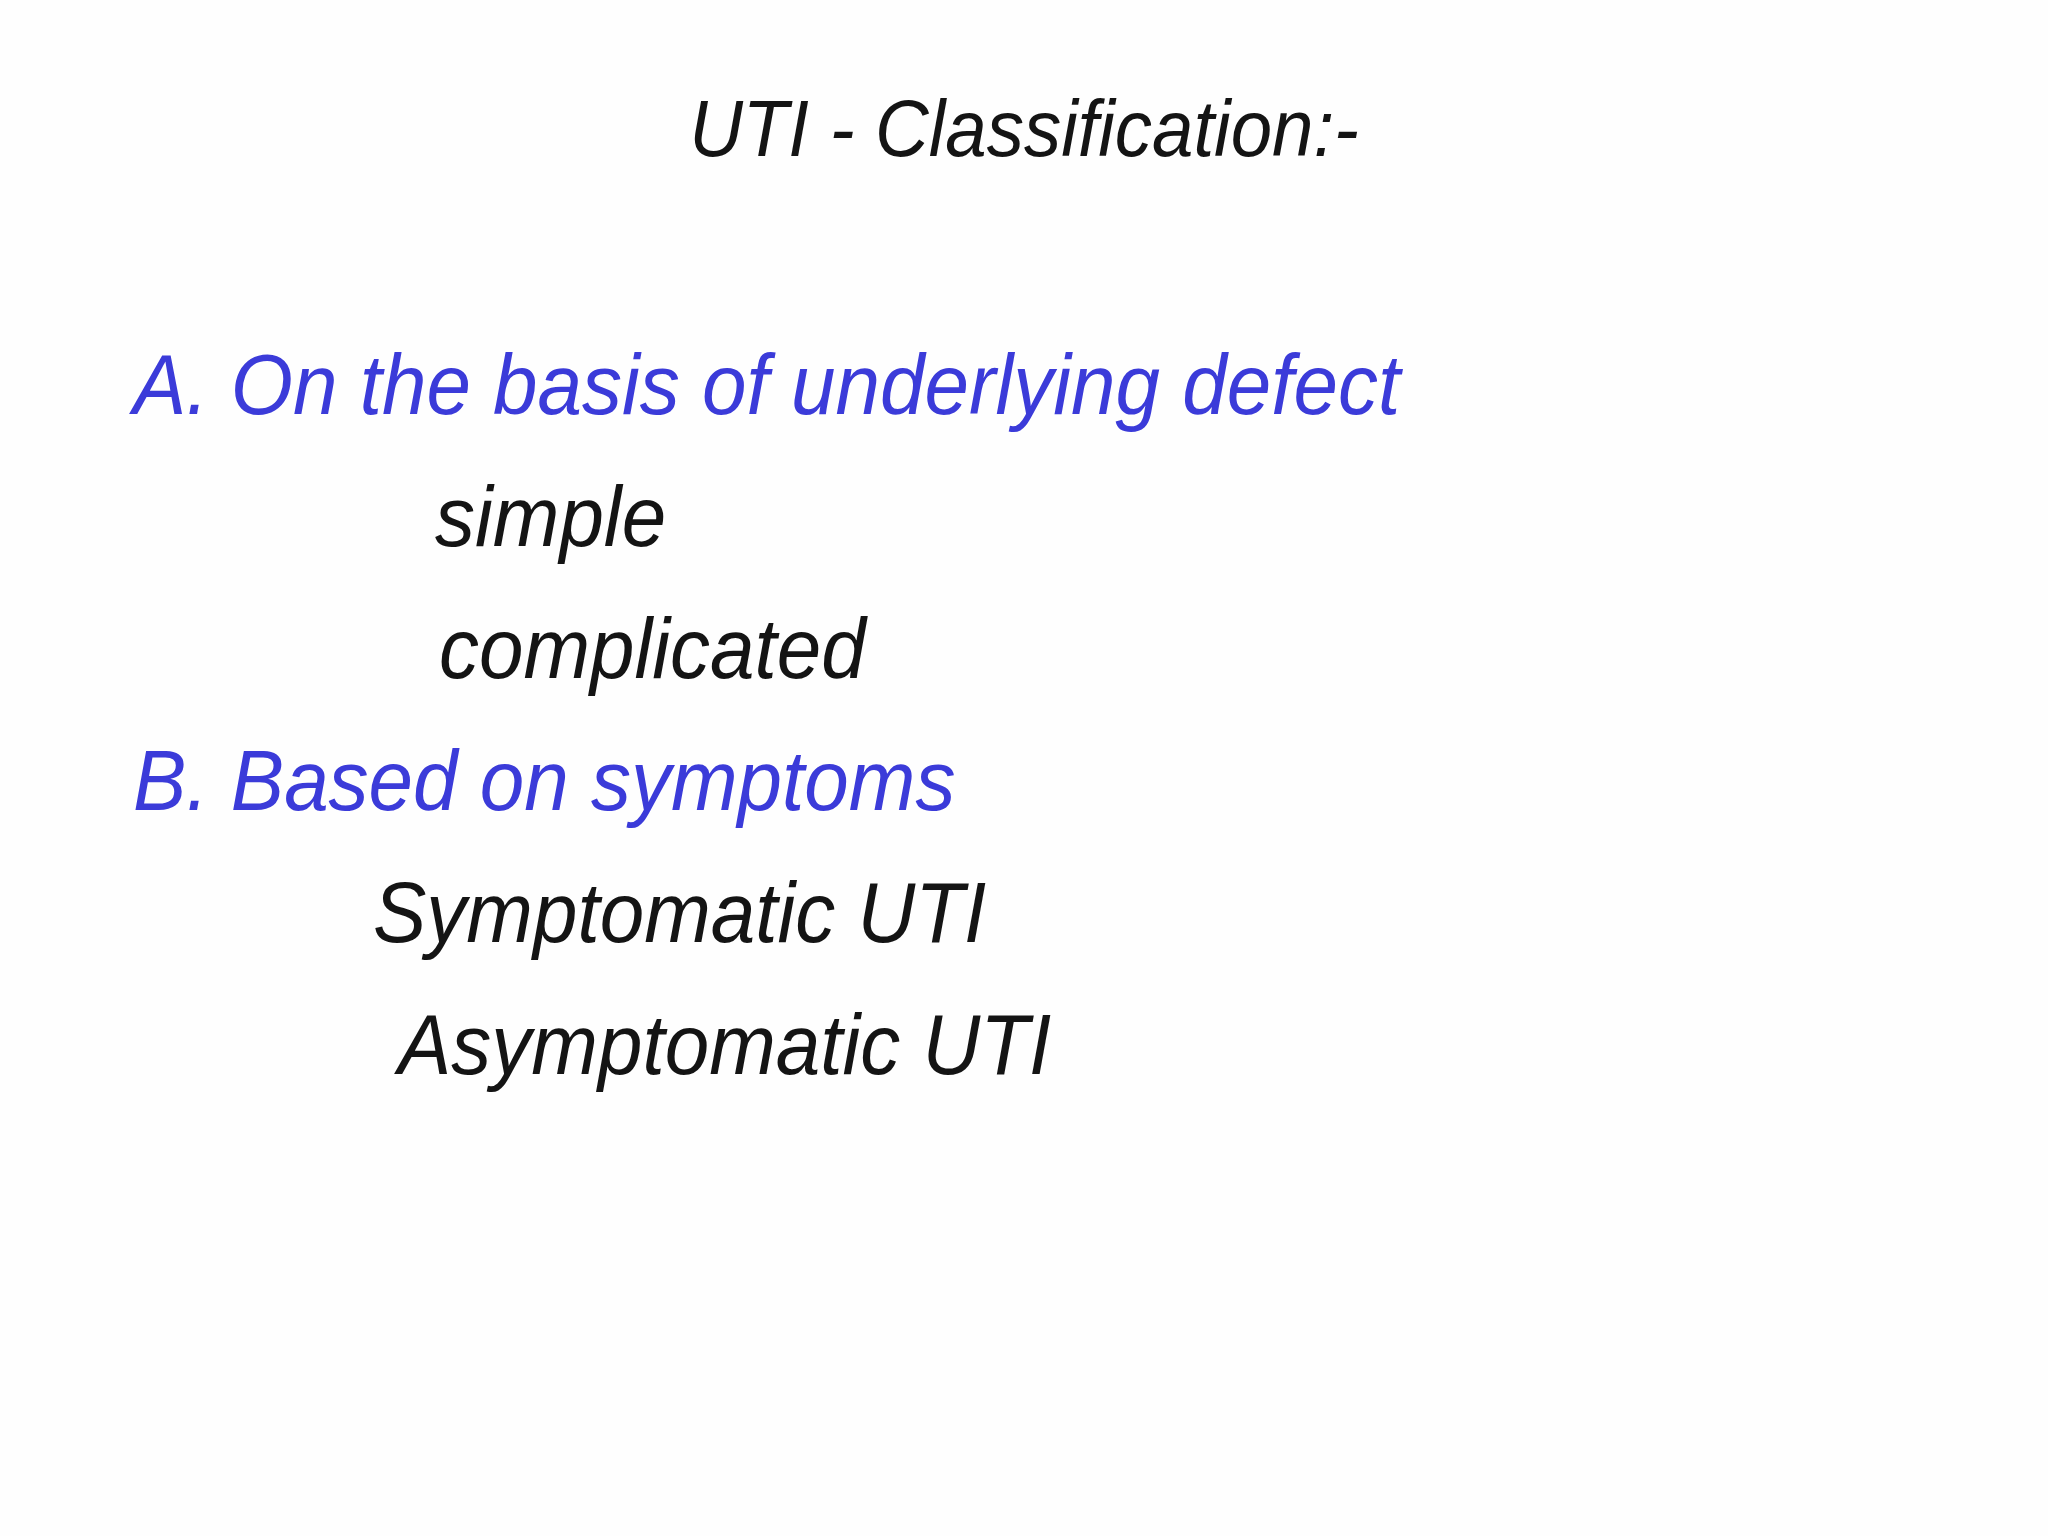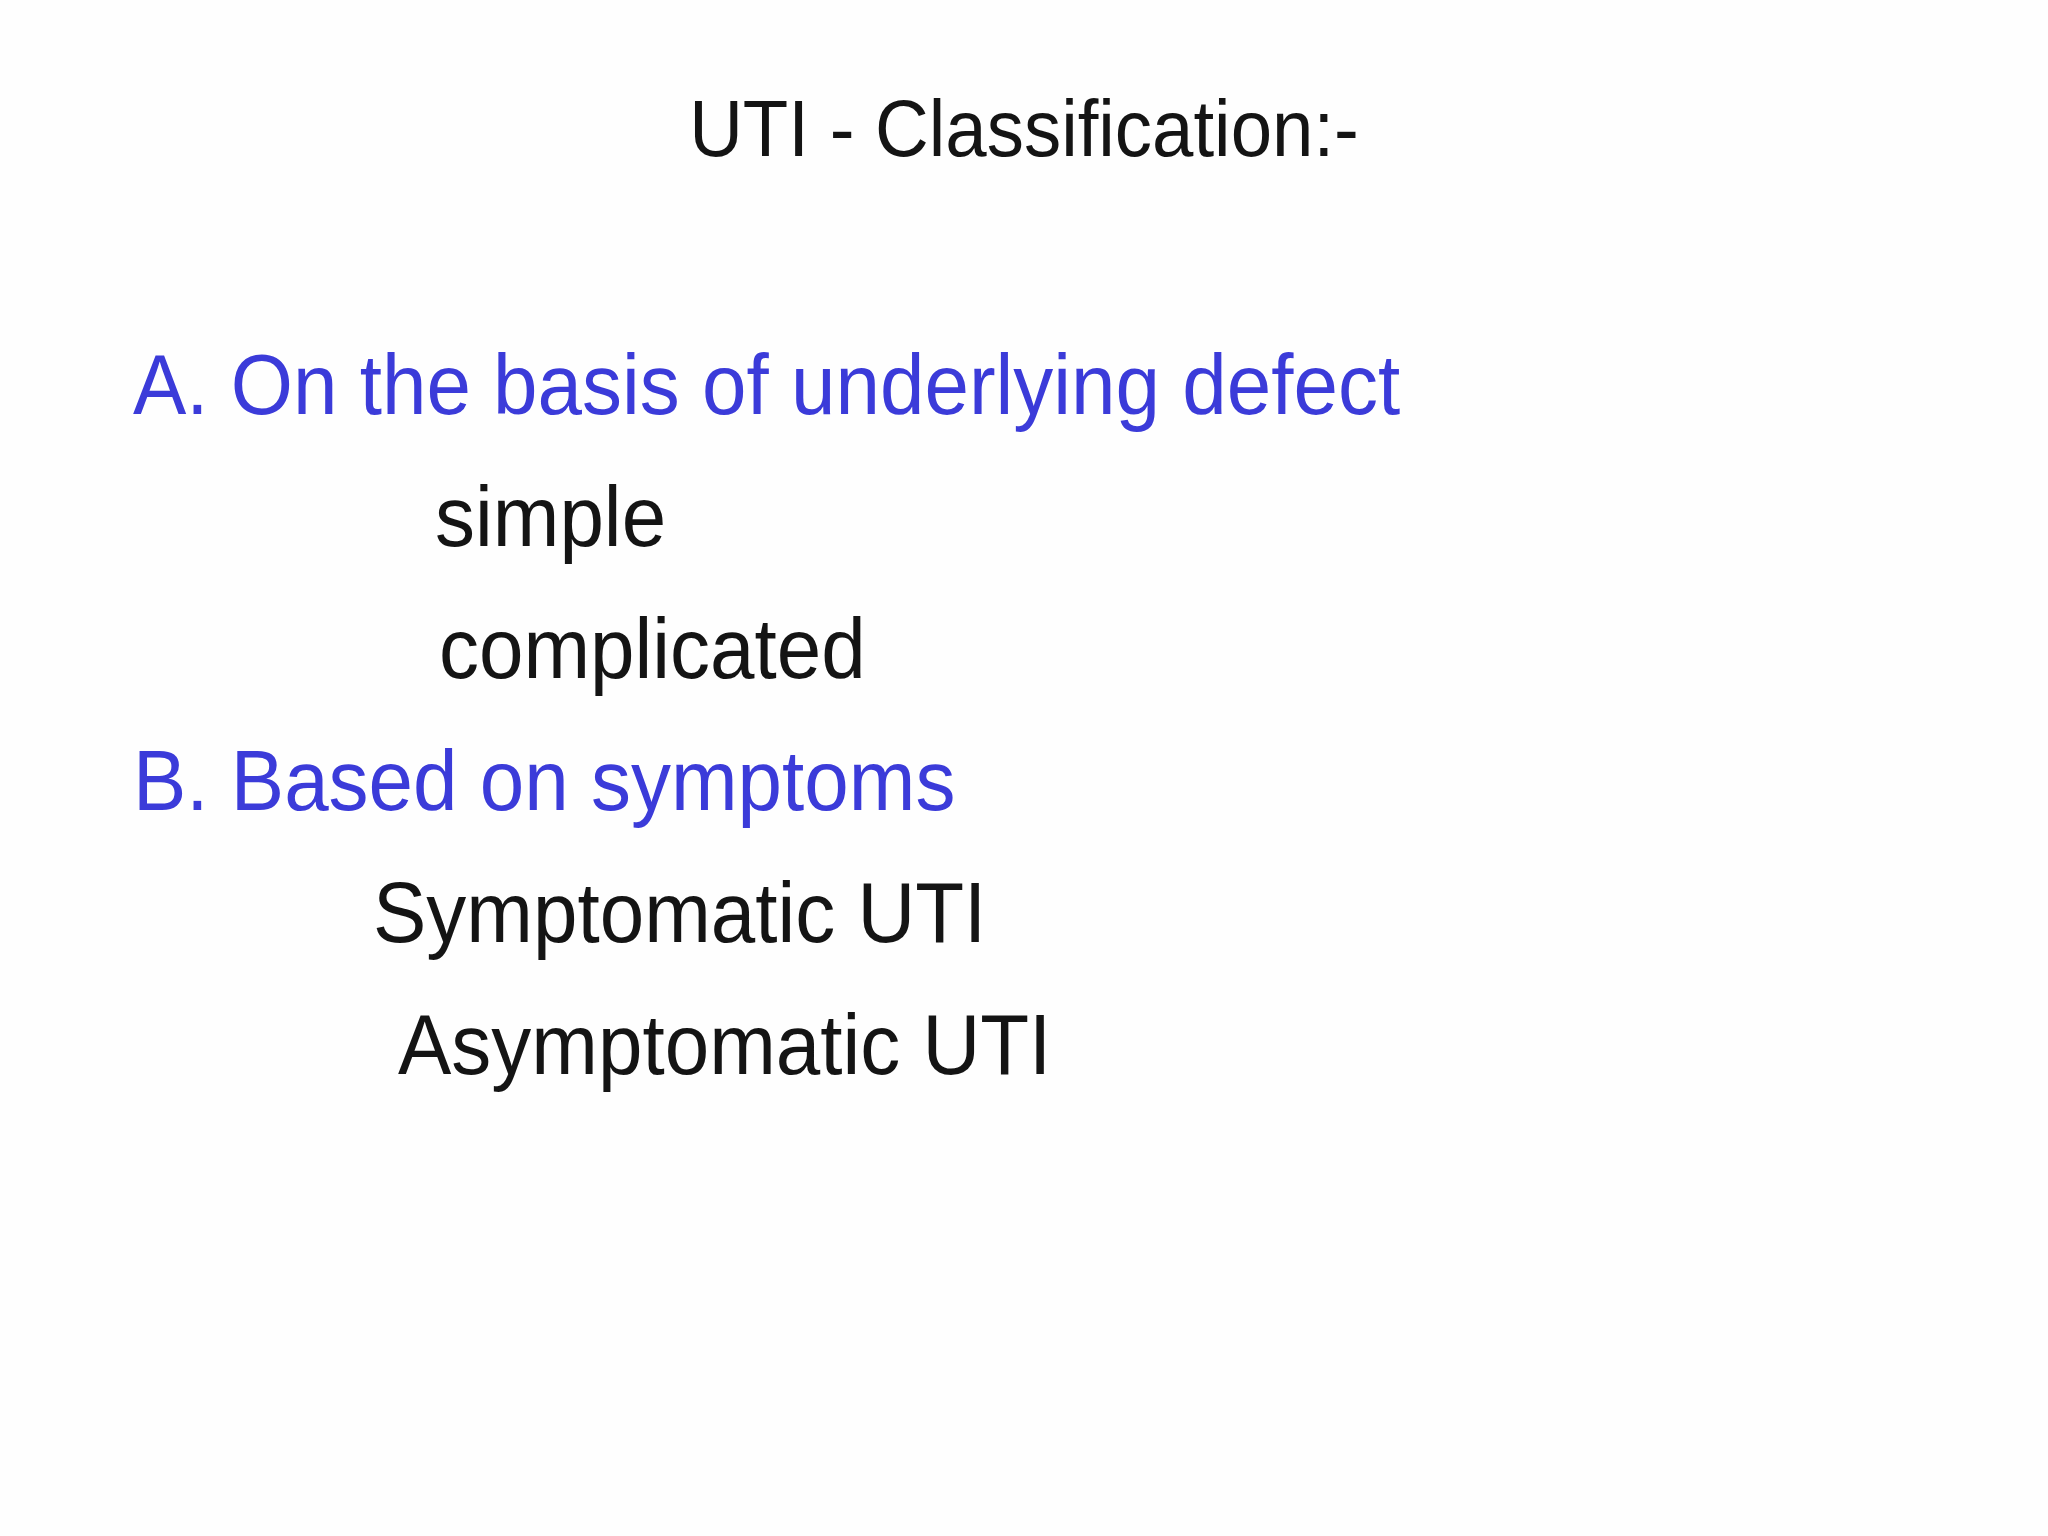--- a/index.html
+++ b/index.html
@@ -7,20 +7,21 @@
     padding: 0;
     background: #ffffff;
   }
   .slide {
     position: relative;
     width: 2048px;
     height: 1536px;
     background: var(--bg, #fefefe);
     overflow: hidden;
     font-family: "Liberation Sans", sans-serif;
+    font-style: italic;
   }
   .line {
     position: absolute;
     white-space: nowrap;
     line-height: 1.2;
     font-size: 86px;
     transform: scaleX(0.93);
     transform-origin: left center;
     color: var(--body, #141414);
   }

